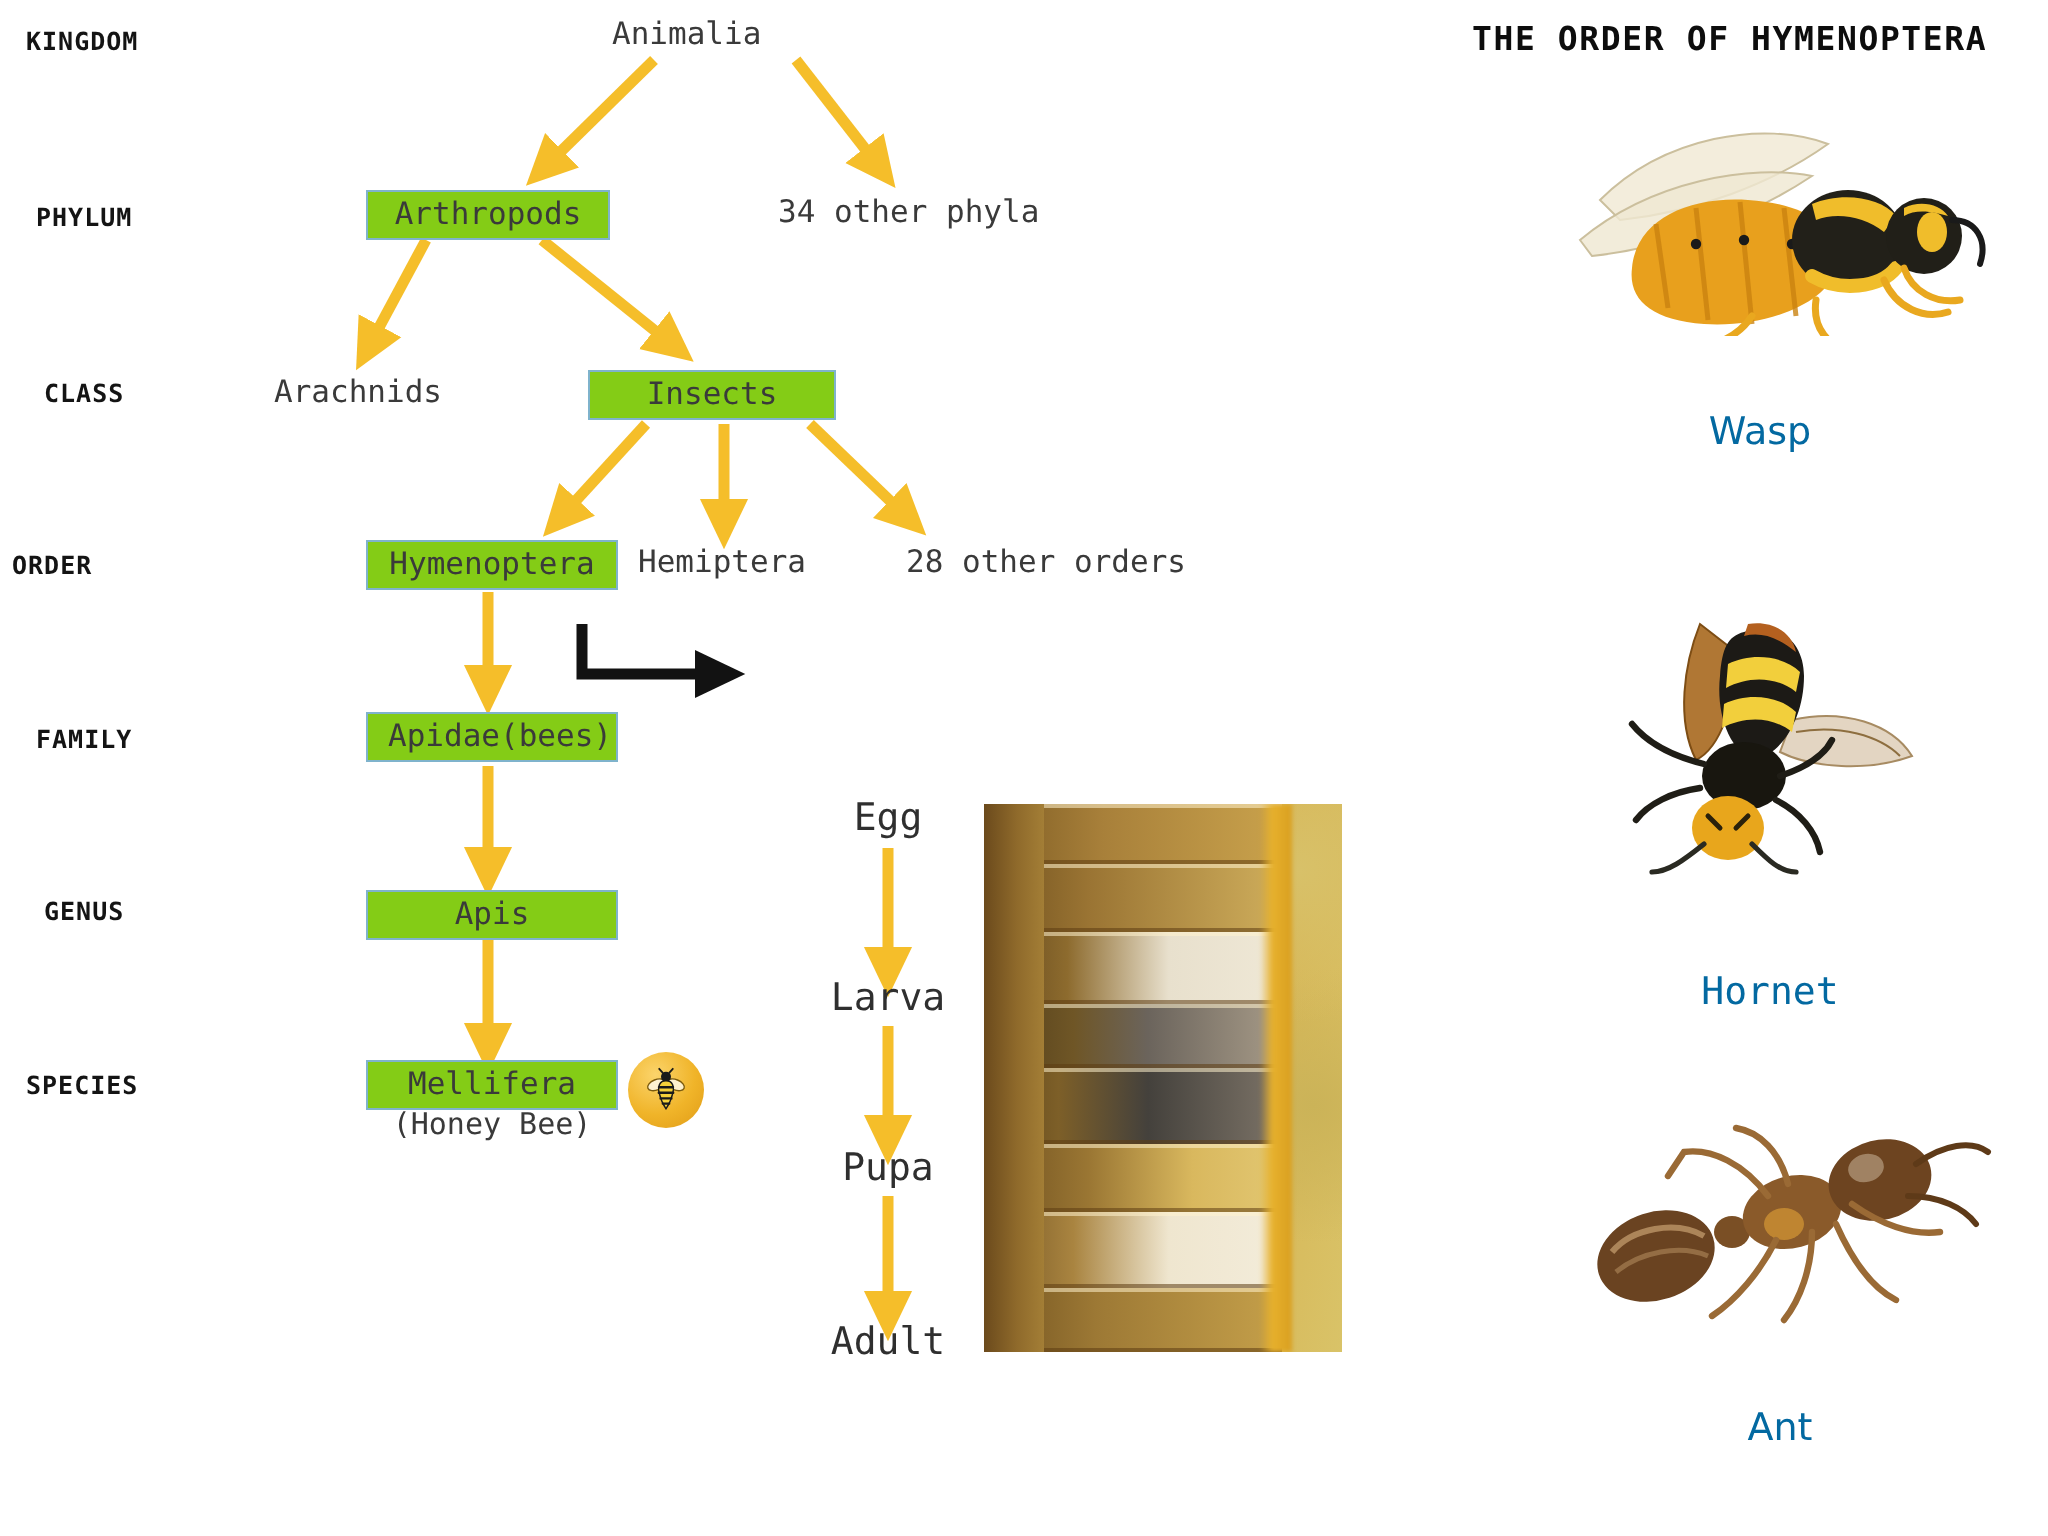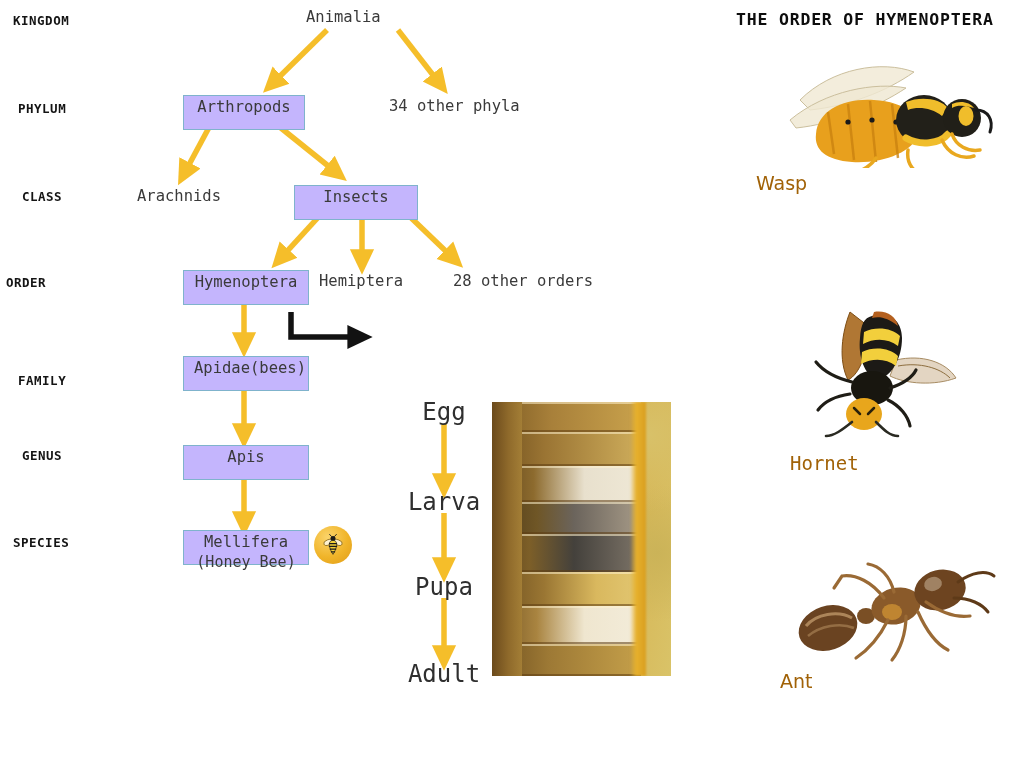--- a/index.html
+++ b/index.html
@@ -39,22 +39,22 @@
   
   .taxon {
     font-family: "DejaVu Sans Mono", "Liberation Mono", monospace;
     font-size: 15.5px;
     color: #3a3a3a;
     white-space: nowrap;
     text-align: center;
   }
   .taxon-boxed {
     border: 1.6px solid #7fb3cc;
-    padding: 2px 10px 13px 10px;
-    background: #c4b5fd;
+    padding: 2px 10px 3px 10px;
+    background: #84cc16;
     box-sizing: border-box;
   }
   .taxon-plain {
     background: transparent;
   }
   .subcaption {
     font-family: "DejaVu Sans Mono", "Liberation Mono", monospace;
     font-size: 15px;
     color: #3a3a3a;
     white-space: nowrap;
@@ -75,21 +75,21 @@
     font-weight: bold;
     font-size: 16.5px;
     letter-spacing: 0.8px;
     color: #0d0d0d;
     white-space: nowrap;
   }
 
   
   .stage-label {
     font-family: "DejaVu Sans Mono", "Liberation Mono", monospace;
-    font-size: 24px;
+    font-size: 19px;
     color: #2f2f2f;
     white-space: nowrap;
     text-align: center;
   }
 
   
   #honeycomb-photo {
     left: 492px;
     top: 402px;
     width: 179px;
@@ -132,22 +132,24 @@
     top: 0;
     width: 9%;
     height: 100%;
     background: linear-gradient(90deg, rgba(232,176,41,0.0) 0%, #e6b02c 40%, #d99f20 100%);
     filter: blur(1px);
   }
 
   
   .specimen-caption {
     font-size: 19px;
-    color: #a16207;
-    white-space: nowrap;
+    color: #0369a1;
+    white-space: nowrap;
+    text-align: center;
+    margin-top: 33px;
   }
   .cap-sans { font-family: "DejaVu Sans", "Liberation Sans", sans-serif; }
   .cap-mono { font-family: "DejaVu Sans Mono", "Liberation Mono", monospace; }
 
   
   #bee-badge {
     left: 314px;
     top: 526px;
     width: 38px;
     height: 38px;
@@ -202,21 +204,21 @@
 
     <g stroke="#121212" stroke-width="5.5" fill="none" stroke-linejoin="miter" marker-end="url(#ah-black)">
       <path d="M291,312 L291,337 L360,337"></path>
     </g>
   </svg>
 
   <div class="abs rank-label" style="left:13px; top:13px;">KINGDOM</div>
   <div class="abs rank-label" style="left:18px; top:101px;">PHYLUM</div>
   <div class="abs rank-label" style="left:22px; top:189px;text-align:right;">CLASS</div>
   <div class="abs rank-label" style="left:6px; top:275px;">ORDER</div>
-  <div class="abs rank-label" style="left:18px; top:373px;">FAMILY</div>
+  <div class="abs rank-label" style="left:18px; top:362px;">FAMILY</div>
   <div class="abs rank-label" style="left:22px; top:448px;">GENUS</div>
   <div class="abs rank-label" style="left:13px; top:535px;">SPECIES</div>
 
   <div class="abs taxon taxon-plain" style="left:306px; top:8px;">Animalia</div>
 
   <div class="abs taxon taxon-boxed" style="left:183px; top:95px; width:122px;">Arthropods</div>
 
   <div class="abs taxon taxon-plain" style="left:389px; top:97px;">34 other phyla</div>
 
   <div class="abs taxon taxon-plain" style="left:137px; top:187px;">Arachnids</div>

